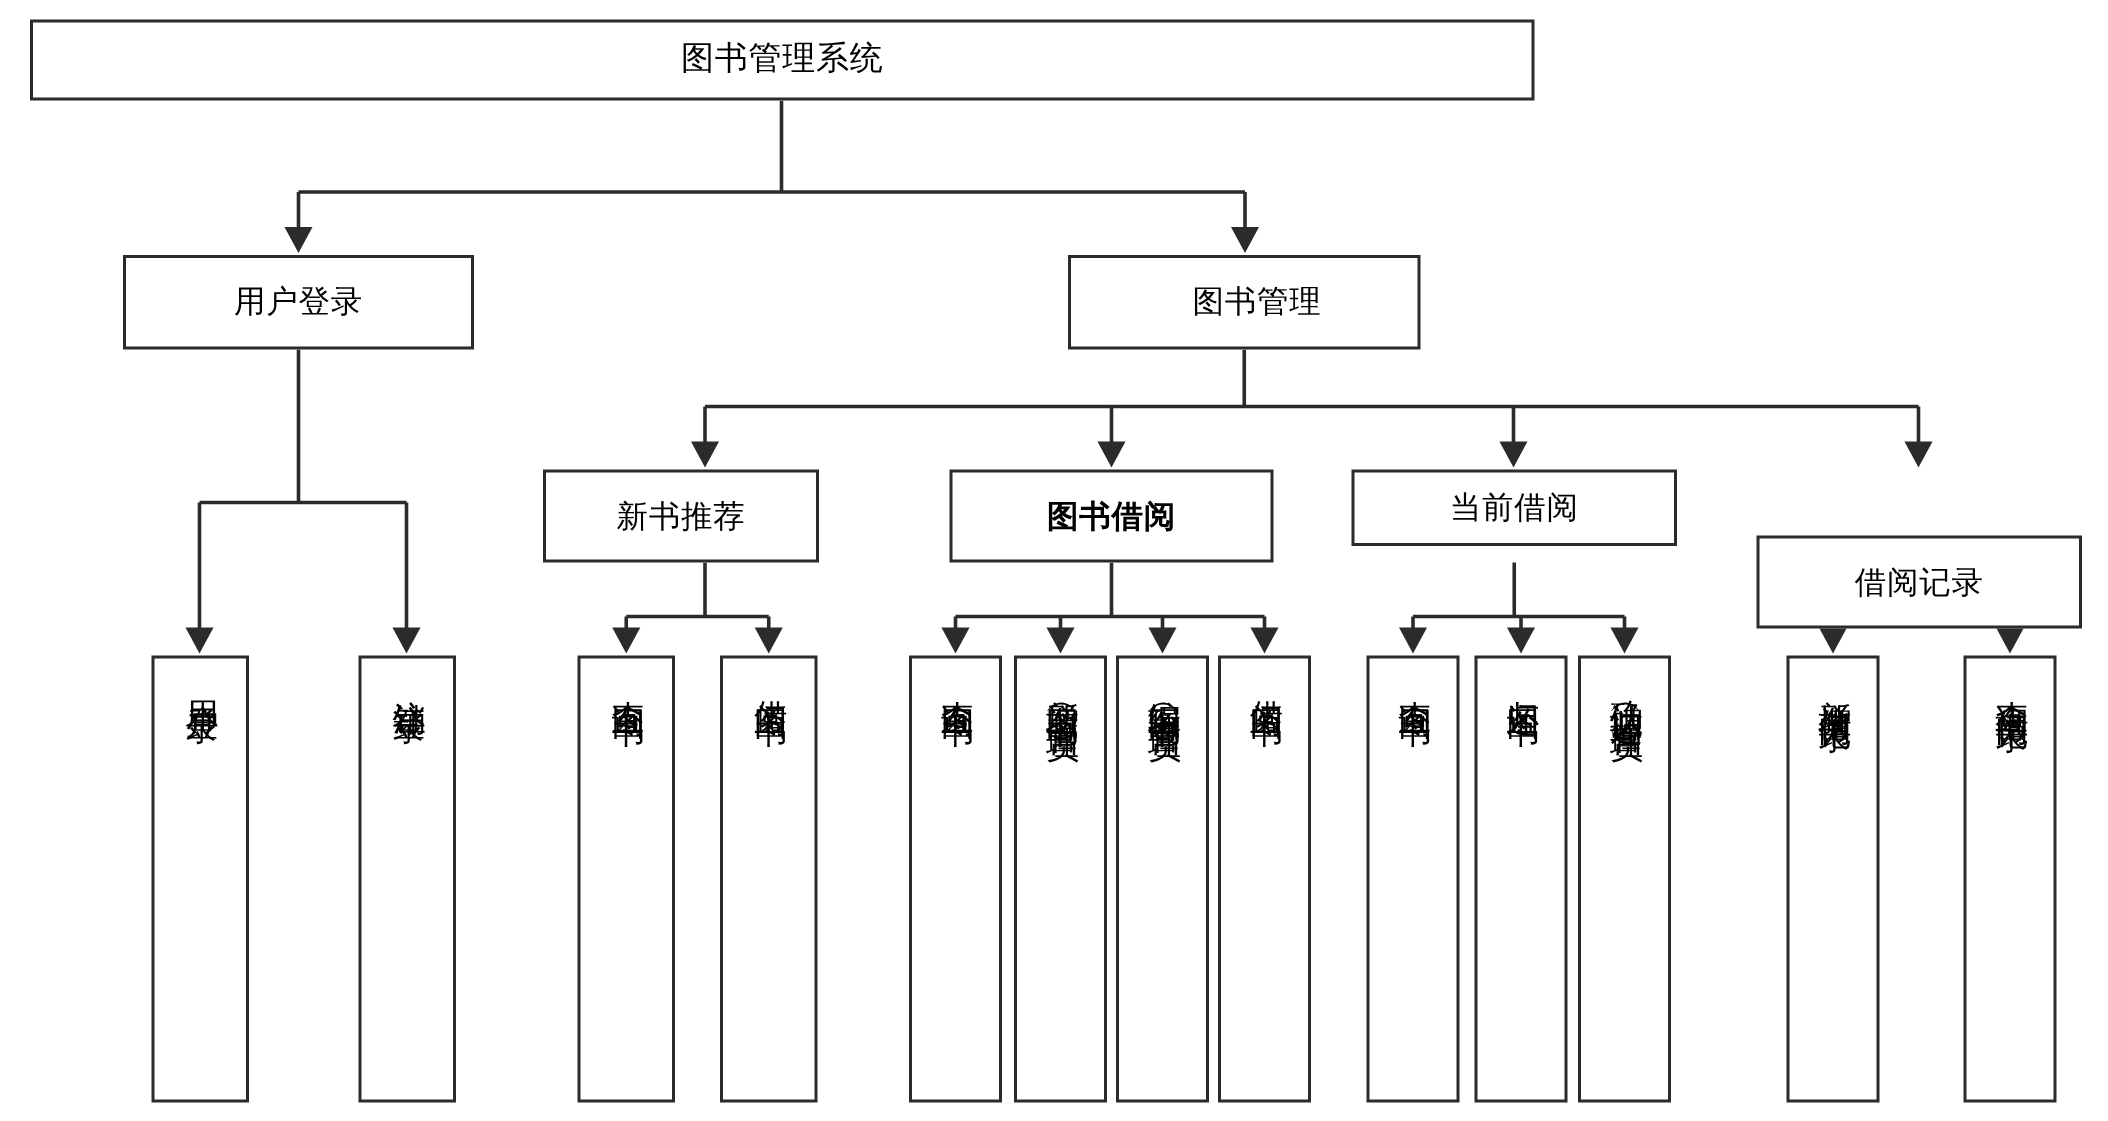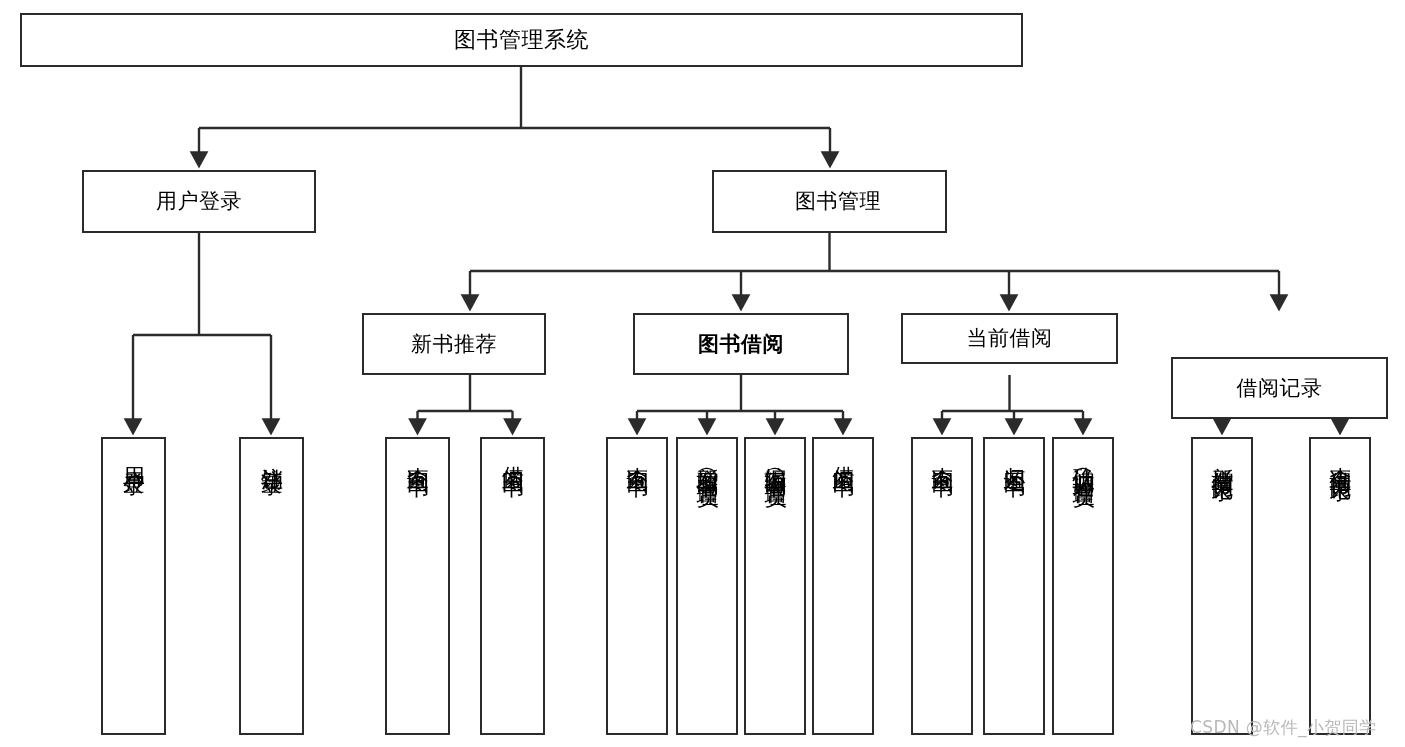--- a/index.html
+++ b/index.html
@@ -165,14 +165,13 @@
         <span class="node-label">确认归还（管理员）</span>
       </div>
       <div class="node leaf" style="left: 1191px; top: 437px; width: 62px; height: 298px;">
         <span class="node-label">新增借阅记录</span>
       </div>
       <div class="node leaf" style="left: 1309px; top: 437px; width: 62px; height: 298px;">
         <span class="node-label">查询借阅记录</span>
       </div>
     </div>
 
-  <div class="watermark" style="left: 1190px; top: 716px;">CSDN @软件_小贺同学</div>
 </div>
 
 </body></html>

